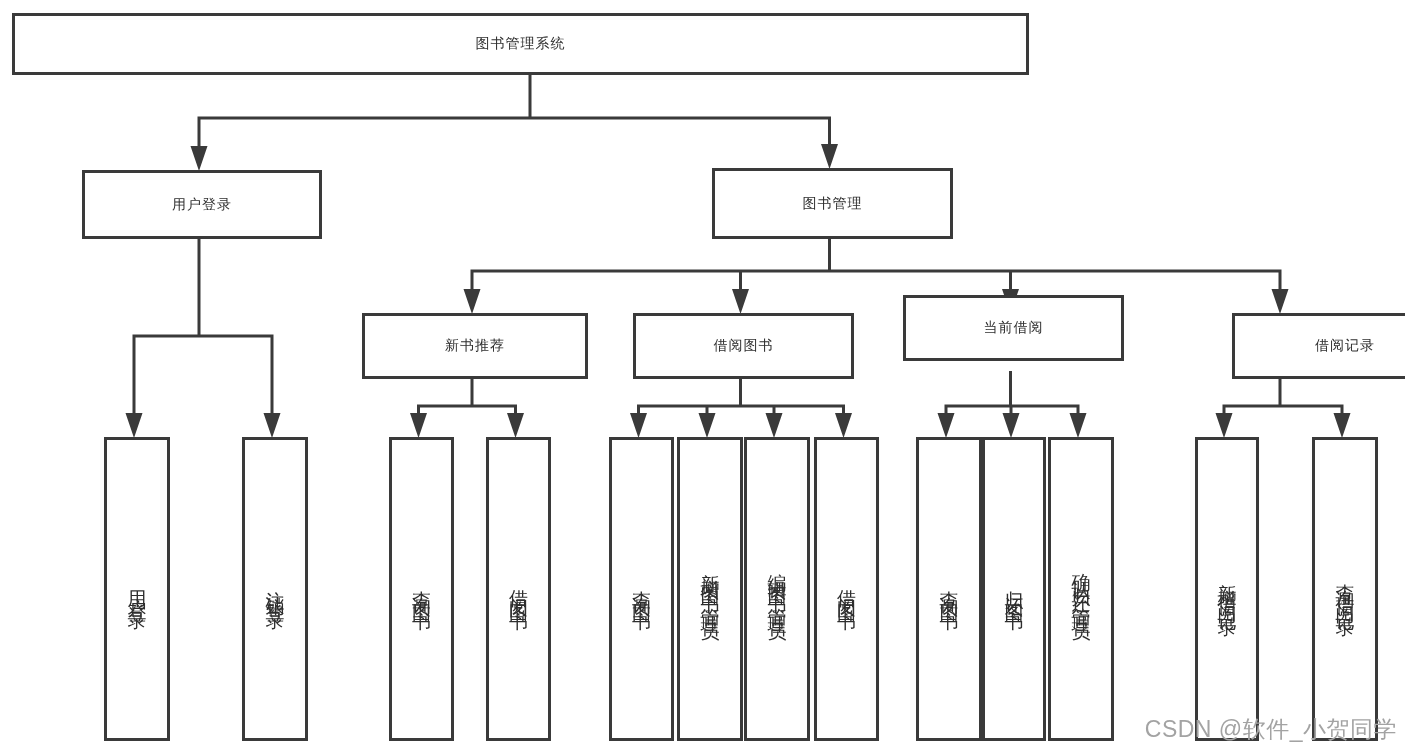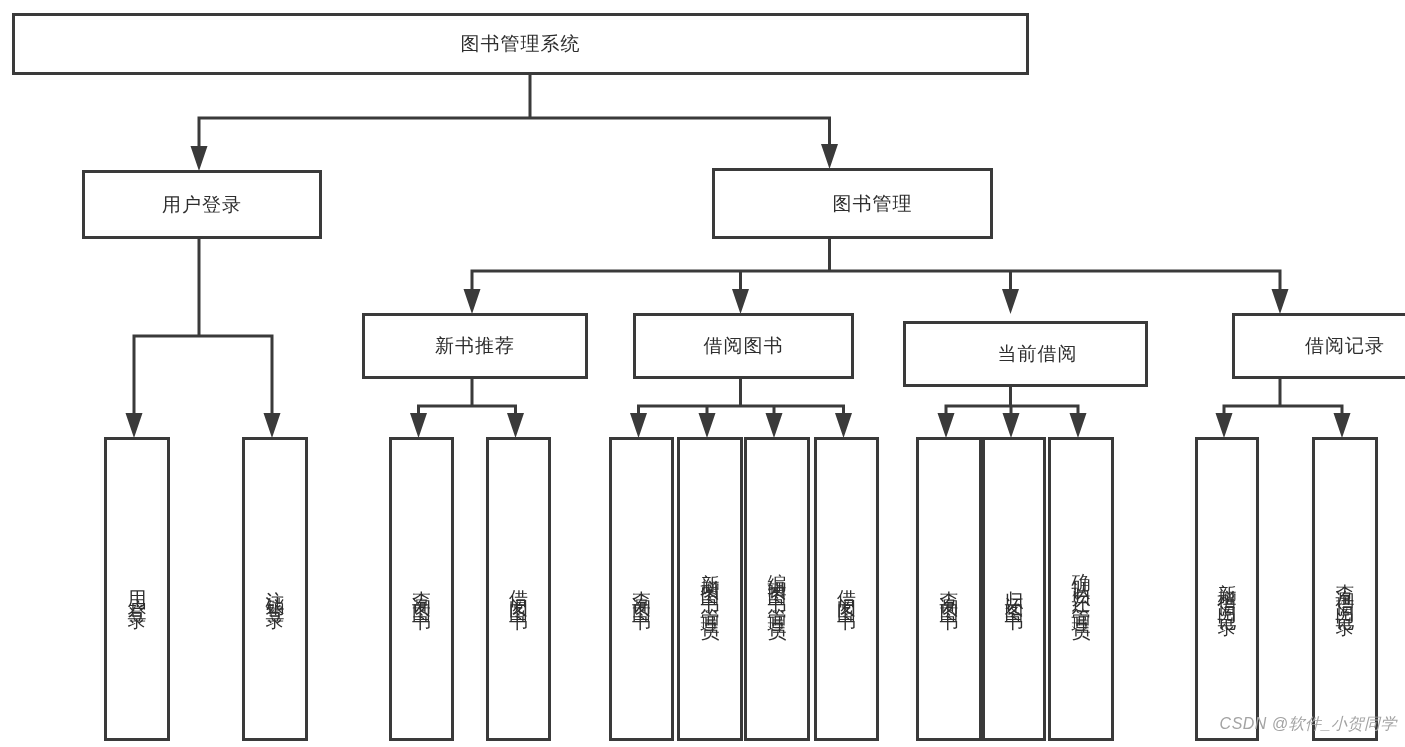--- a/index.html
+++ b/index.html
@@ -8,48 +8,47 @@
     position:relative; width:1405px; height:747px;
     background:#ffffff; overflow:hidden;
   }
   svg.connectors { position:absolute; left:0; top:0; z-index:1; }
   .node {
     position:absolute; z-index:2;
     border:3px solid #3a3a3a; background:#ffffff;
     display:flex; align-items:center; justify-content:center;
     color:#2e2e2e;
   }
-  .node.horizontal { font-size:19px; letter-spacing:1px; }
+  .node.horizontal { font-size:14px; letter-spacing:1px; }
   .node.vertical {
     writing-mode:vertical-rl; text-orientation:mixed;
     font-size:19px; letter-spacing:7px;
   }
   .watermark {
     position:absolute; z-index:5;
     right:8px; top:714px;
-    font-size:16px; color:#a3a3a3; letter-spacing:0.5px;
+    font-size:23px; color:#a3a3a3; letter-spacing:0.5px;
     white-space:nowrap;
-    font-style:italic;
   }
 </style>
 </head>
 <body>
 
 <div id="canvas">
   <svg class="connectors" width="1405" height="747">
       <path d="M530 67V118M197.5 118H831M199 118V152M829.5 118V150M829.5 231V271M470.5 271H1281.5M472 271V295M740.5 271V295M1010.5 271V295M1280 271V295M199 231V336M132.5 336H273.5M134 336V419M272 336V419M472 371V406M417 406H517M418.5 406V419M515.5 406V419M740.5 371V406M637 406H845M638.5 406V419M707 406V419M774 406V419M843.5 406V419M1010.5 371V406M944.5 406H1079.5M946 406V419M1011 406V419M1078 406V419M1280 371V406M1222.5 406H1343.5M1224 406V419M1342 406V419" fill="none" stroke="#3a3a3a" stroke-width="3"></path>
       <path d="M190.5 146L207.5 146L199 171ZM821 144L838 144L829.5 169ZM463.5 289L480.5 289L472 314ZM732 289L749 289L740.5 314ZM1002 289L1019 289L1010.5 314ZM1271.5 289L1288.5 289L1280 314ZM125.5 413L142.5 413L134 438ZM263.5 413L280.5 413L272 438ZM410 413L427 413L418.5 438ZM507 413L524 413L515.5 438ZM630 413L647 413L638.5 438ZM698.5 413L715.5 413L707 438ZM765.5 413L782.5 413L774 438ZM835 413L852 413L843.5 438ZM937.5 413L954.5 413L946 438ZM1002.5 413L1019.5 413L1011 438ZM1069.5 413L1086.5 413L1078 438ZM1215.5 413L1232.5 413L1224 438ZM1333.5 413L1350.5 413L1342 438Z" fill="#3a3a3a" stroke="none"></path>
     </svg>
   <div id="nodes-layer">
       <div class="node horizontal" style="left: 12px; top: 13px; width: 1011px; height: 56px;">图书管理系统</div>
       <div class="node horizontal" style="left: 82px; top: 170px; width: 234px; height: 63px;">用户登录</div>
-      <div class="node horizontal" style="left: 712px; top: 168px; width: 235px; height: 65px; padding-left: 40px;">图书管理</div>
+      <div class="node horizontal" style="left: 712px; top: 168px; width: 235px; height: 65px;">图书管理</div>
       <div class="node horizontal" style="left: 362px; top: 313px; width: 220px; height: 60px; text-align: right;">新书推荐</div>
       <div class="node horizontal" style="left: 633px; top: 313px; width: 215px; height: 60px;">借阅图书</div>
-      <div class="node horizontal" style="left: 903px; top: 321px; width: 215px; height: 60px; padding-left: 24px;">当前借阅</div>
+      <div class="node horizontal" style="left: 903px; top: 295px; width: 215px; height: 60px;">当前借阅</div>
       <div class="node horizontal" style="left: 1232px; top: 313px; width: 220px; height: 60px;">借阅记录</div>
       <div class="node vertical" style="left: 104px; top: 437px; width: 60px; height: 298px;">用户登录</div>
       <div class="node vertical" style="left: 242px; top: 437px; width: 60px; height: 298px;">注销登录</div>
       <div class="node vertical" style="left: 389px; top: 437px; width: 59px; height: 298px;">查询图书</div>
       <div class="node vertical" style="left: 486px; top: 437px; width: 59px; height: 298px;">借阅图书</div>
       <div class="node vertical" style="left: 609px; top: 437px; width: 59px; height: 298px;">查询图书</div>
       <div class="node vertical" style="left: 677px; top: 437px; width: 60px; height: 298px;">新增图书（管理员）</div>
       <div class="node vertical" style="left: 744px; top: 437px; width: 60px; height: 298px;">编辑图书（管理员）</div>
       <div class="node vertical" style="left: 814px; top: 437px; width: 59px; height: 298px;">借阅图书</div>
       <div class="node vertical" style="left: 916px; top: 437px; width: 60px; height: 298px;">查询图书</div>

